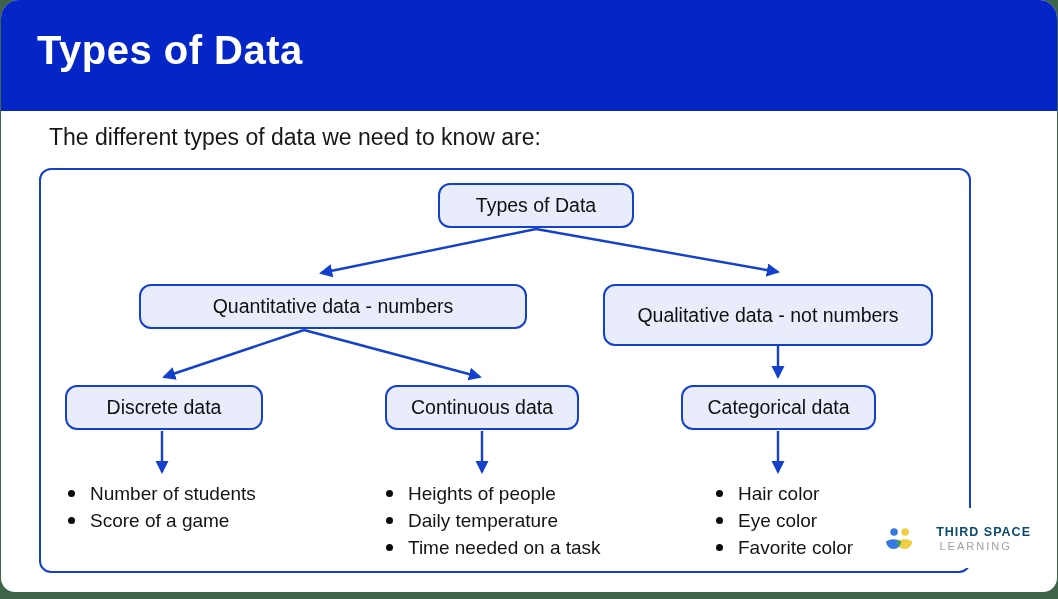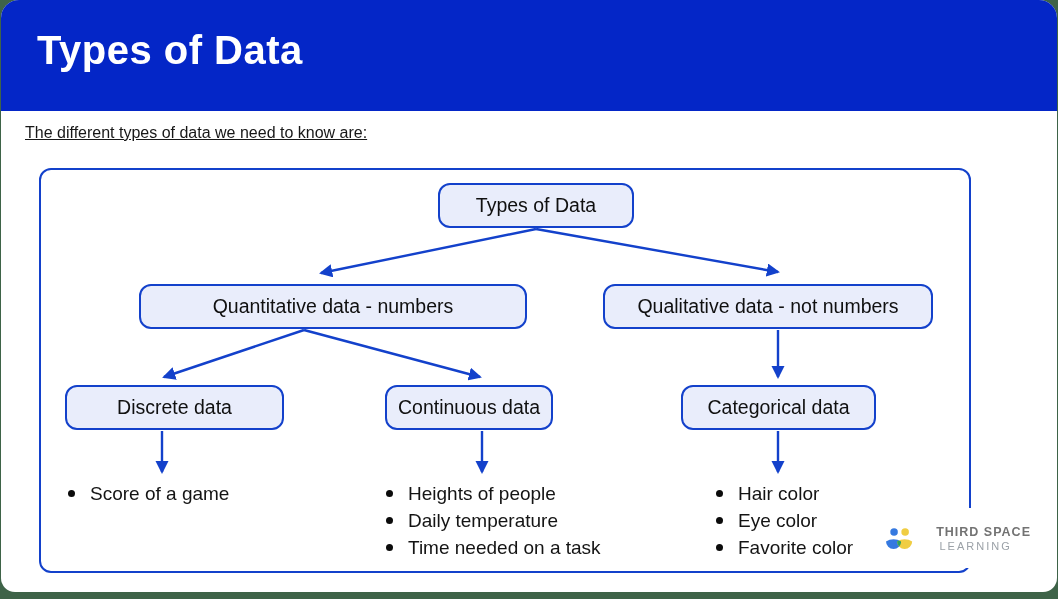--- a/index.html
+++ b/index.html
@@ -20,22 +20,22 @@
   .header{
     position:absolute;top:0;left:0;right:0;height:111px;
     background:#0426c7;
   }
   .header .title{
     position:absolute;left:36px;top:28px;
     color:#ffffff;font-size:40px;font-weight:700;
     letter-spacing:.5px;
   }
   .intro{
-    position:absolute;left:24px;top:124px;
-    font-size:16px;color:#171717;text-decoration:underline;
+    position:absolute;left:48px;top:124px;
+    font-size:23px;color:#171717;
   }
   .diagram-box{
     position:absolute;left:38px;top:168px;
     width:932px;height:405px;
     border:2px solid #1341cb;
     border-radius:12px;
     box-sizing:border-box;
   }
   .arrows{
     position:absolute;left:0;top:0;width:928px;height:401px;
@@ -46,23 +46,23 @@
     background:#e9edfb;
     border:2px solid #1341cb;
     border-radius:12px;
     box-sizing:border-box;
     display:flex;align-items:center;justify-content:center;
     font-size:19.5px;color:#101010;
     white-space:nowrap;
   }
   .node-root{left:397px;top:13px;width:196px;height:45px;}
   .node-quant{left:98px;top:114px;width:388px;height:45px;}
-  .node-qual{left:562px;top:114px;width:330px;height:45px;justify-content:center;}
-  .node-discrete{left:24px;top:215px;width:219px;height:45px;}
-  .node-continuous{left:344px;top:215px;width:168px;height:45px;}
+  .node-qual{left:562px;top:114px;width:330px;height:62px;justify-content:center;}
+  .node-discrete{left:24px;top:215px;width:198px;height:45px;}
+  .node-continuous{left:344px;top:215px;width:194px;height:45px;}
   .node-categorical{left:640px;top:215px;width:195px;height:45px;align-items:center;}
   .example-list{
     position:absolute;top:310px;
     margin:0;padding:0;list-style:none;
     font-size:19px;color:#141414;
   }
   .list-1{left:22px;}
   .list-2{left:340px;}
   .list-3{left:670px;}
   .example-list li{
@@ -78,21 +78,21 @@
     background:#0b0b0b;
   }
   .logo{
     position:absolute;left:884px;top:508px;
     width:146px;height:60px;
     background:#ffffff;
     display:flex;align-items:center;gap:7px;
   }
   .logo-text{display:flex;flex-direction:column;align-items:center;}
   .logo-line1{
-    font-size:12.5px;font-weight:700;color:#737373;letter-spacing:1px;
+    font-size:12.5px;font-weight:700;color:#0c4a6e;letter-spacing:1px;
     white-space:nowrap;
     margin-left:16px;
   }
   .logo-line2{
     font-size:11px;color:#9ba1a7;letter-spacing:2px;
     white-space:nowrap;margin-top:1px;
   }
 </style>
 </head>
 <body>
@@ -143,20 +143,21 @@
 
     <div class="node node-continuous">
       <span>Continuous data</span>
     </div>
 
     <div class="node node-categorical">
       <span>Categorical data</span>
     </div>
 
     <ul class="example-list list-1">
+      <li>Number of students</li>
       <li>Score of a game</li>
     </ul>
 
     <ul class="example-list list-3">
       <li>Hair color</li>
       <li>Eye color</li>
       <li>Favorite color</li>
     </ul>
 
     <ul class="example-list list-2">

